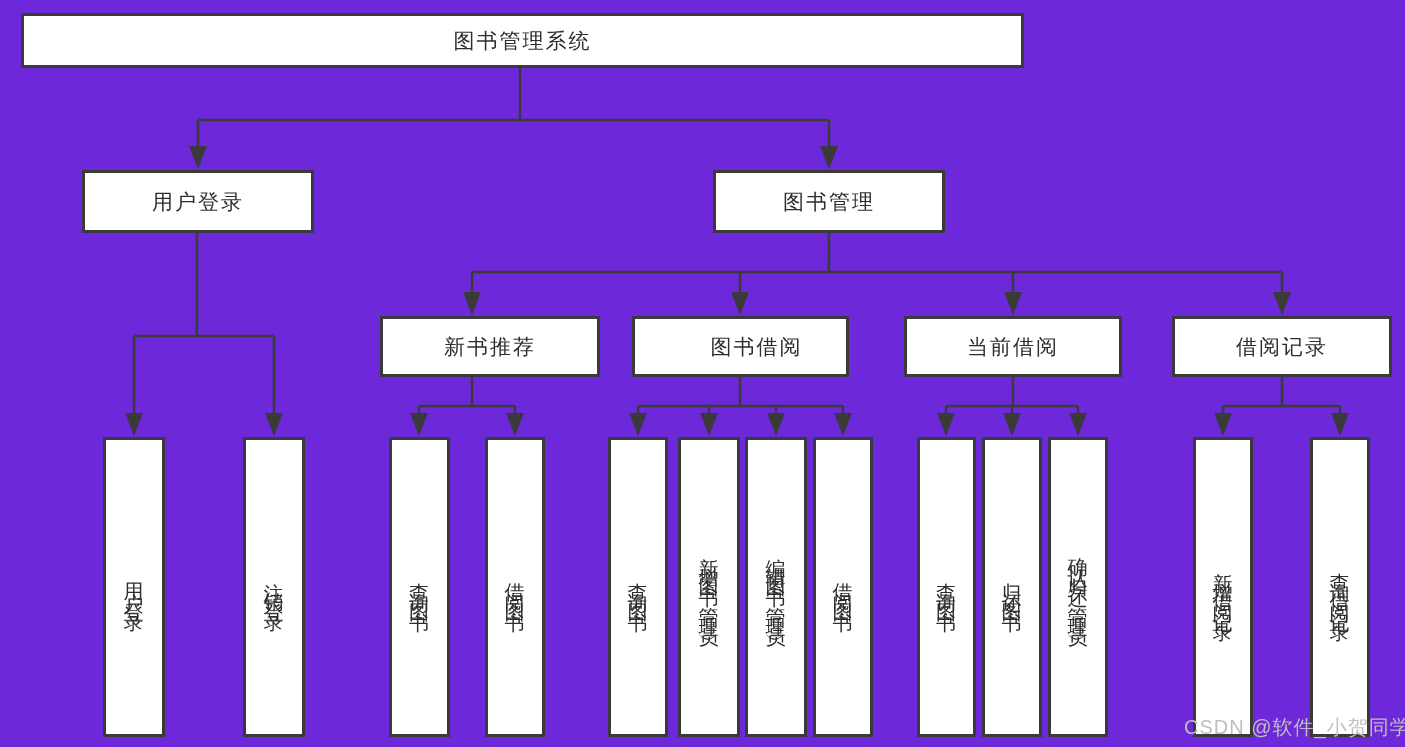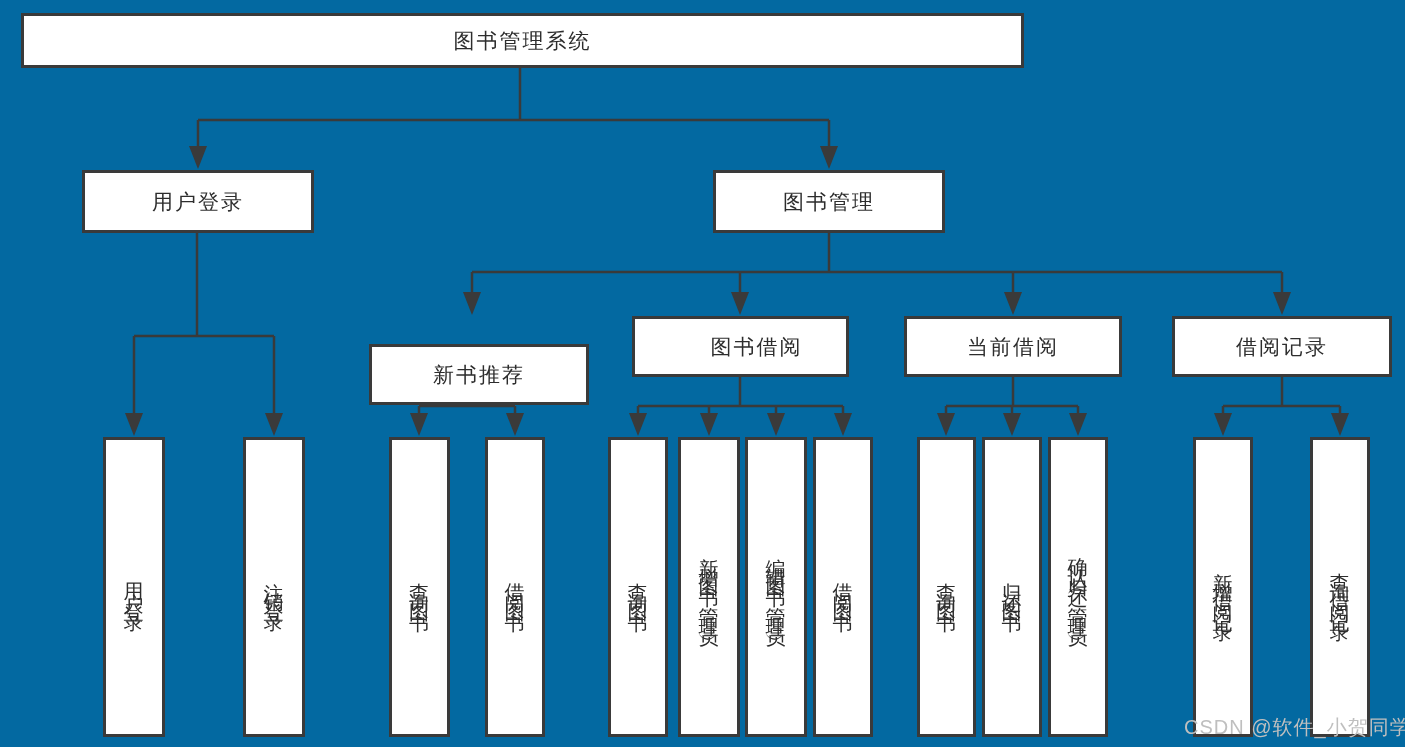--- a/index.html
+++ b/index.html
@@ -4,21 +4,21 @@
 <style>
   html, body {
     margin: 0;
     padding: 0;
     background: #ffffff;
   }
   #stage {
     position: relative;
     width: 1405px;
     height: 747px;
-    background: #0369a1;
+    background: #6d28d9;
     font-family: "Liberation Sans", "DejaVu Sans", sans-serif;
     overflow: hidden;
     text-align: right;
   }
   #connectors {
     position: absolute;
     left: 0; top: 0;
     width: 1405px; height: 747px;
   }
   .box {
@@ -134,21 +134,21 @@
       <polygon points="1214,413 1232,413 1223,436"></polygon>
       <polygon points="1331,413 1349,413 1340,436"></polygon>
     </g>
   </svg>
 
   <div class="box" style="left:21px; top:13px; width:1003px; height:55px;">图书管理系统</div>
 
   <div class="box" style="left:82px; top:170px; width:232px; height:63px;">用户登录</div>
   <div class="box" style="left:713px; top:170px; width:232px; height:63px;font-family:Liberation Serif, serif;">图书管理</div>
 
-  <div class="box" style="left:369px; top:316px; width:220px; height:61px;margin-top:28px;">新书推荐</div>
+  <div class="box" style="left:380px; top:316px; width:220px; height:61px;">新书推荐</div>
   <div class="box" style="left:632px; top:316px; width:217px; height:61px;padding-left:32px;">图书借阅</div>
   <div class="box" style="left:1172px; top:316px; width:220px; height:61px;">借阅记录</div>
   <div class="box" style="left:904px; top:316px; width:218px; height:61px;">当前借阅</div>
 
   <div class="vbox" style="left:103px; top:437px; width:62px; height:300px;">
     <span class="vtext">用户登录</span>
   </div>
   <div class="vbox" style="left:243px; top:437px; width:62px; height:300px;">
     <span class="vtext">注销登录</span>
   </div>

